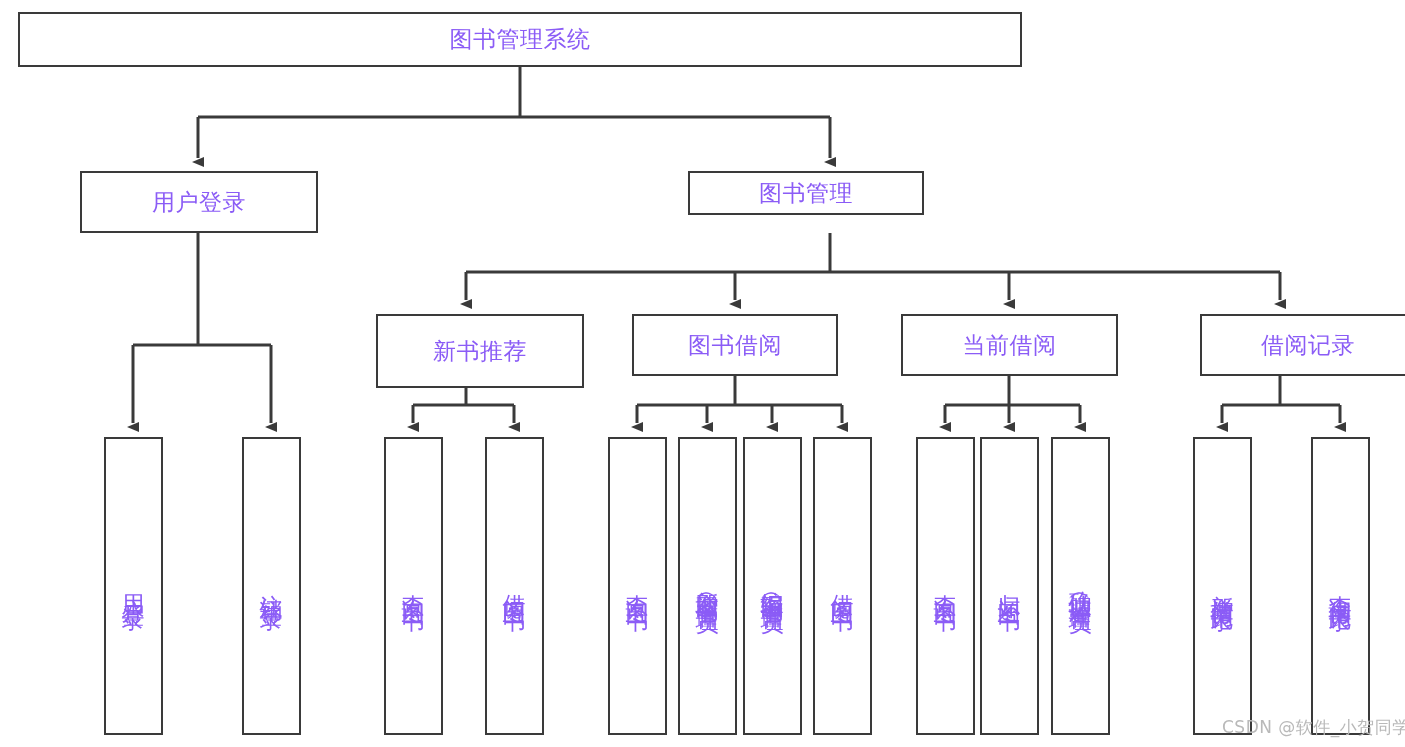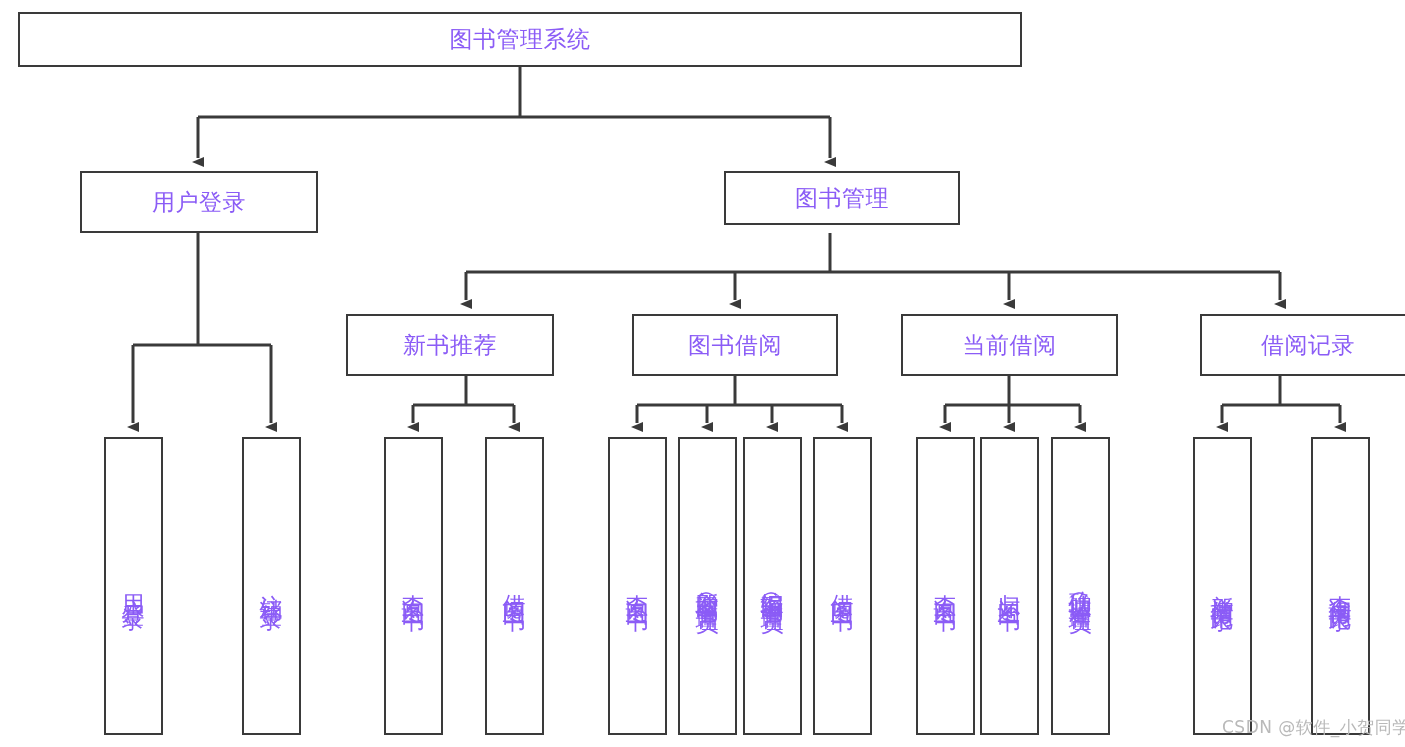--- a/index.html
+++ b/index.html
@@ -129,25 +129,25 @@
   </svg>
 
   <div class="node horiz" style="left:18px; top:12px; width:1004px; height:55px;">
     <span class="lbl">图书管理系统</span>
   </div>
 
   <div class="node horiz" style="left:80px; top:171px; width:238px; height:62px;">
     <span class="lbl">用户登录</span>
   </div>
 
-  <div class="node horiz" style="left:724px; top:171px; width:236px; height:54px;">
+  <div class="node horiz" style="left:688px; top:171px; width:236px; height:44px;">
     <span class="lbl">图书管理</span>
   </div>
 
-  <div class="node horiz" style="left:346px; top:314px; width:208px; height:62px;">
+  <div class="node horiz" style="left:376px; top:314px; width:208px; height:74px;">
     <span class="lbl">新书推荐</span>
   </div>
 
   <div class="node horiz" style="left:901px; top:314px; width:217px; height:62px;">
     <span class="lbl">当前借阅</span>
   </div>
 
   <div class="node horiz" style="left:632px; top:314px; width:206px; height:62px;">
     <span class="lbl">图书借阅</span>
   </div>

